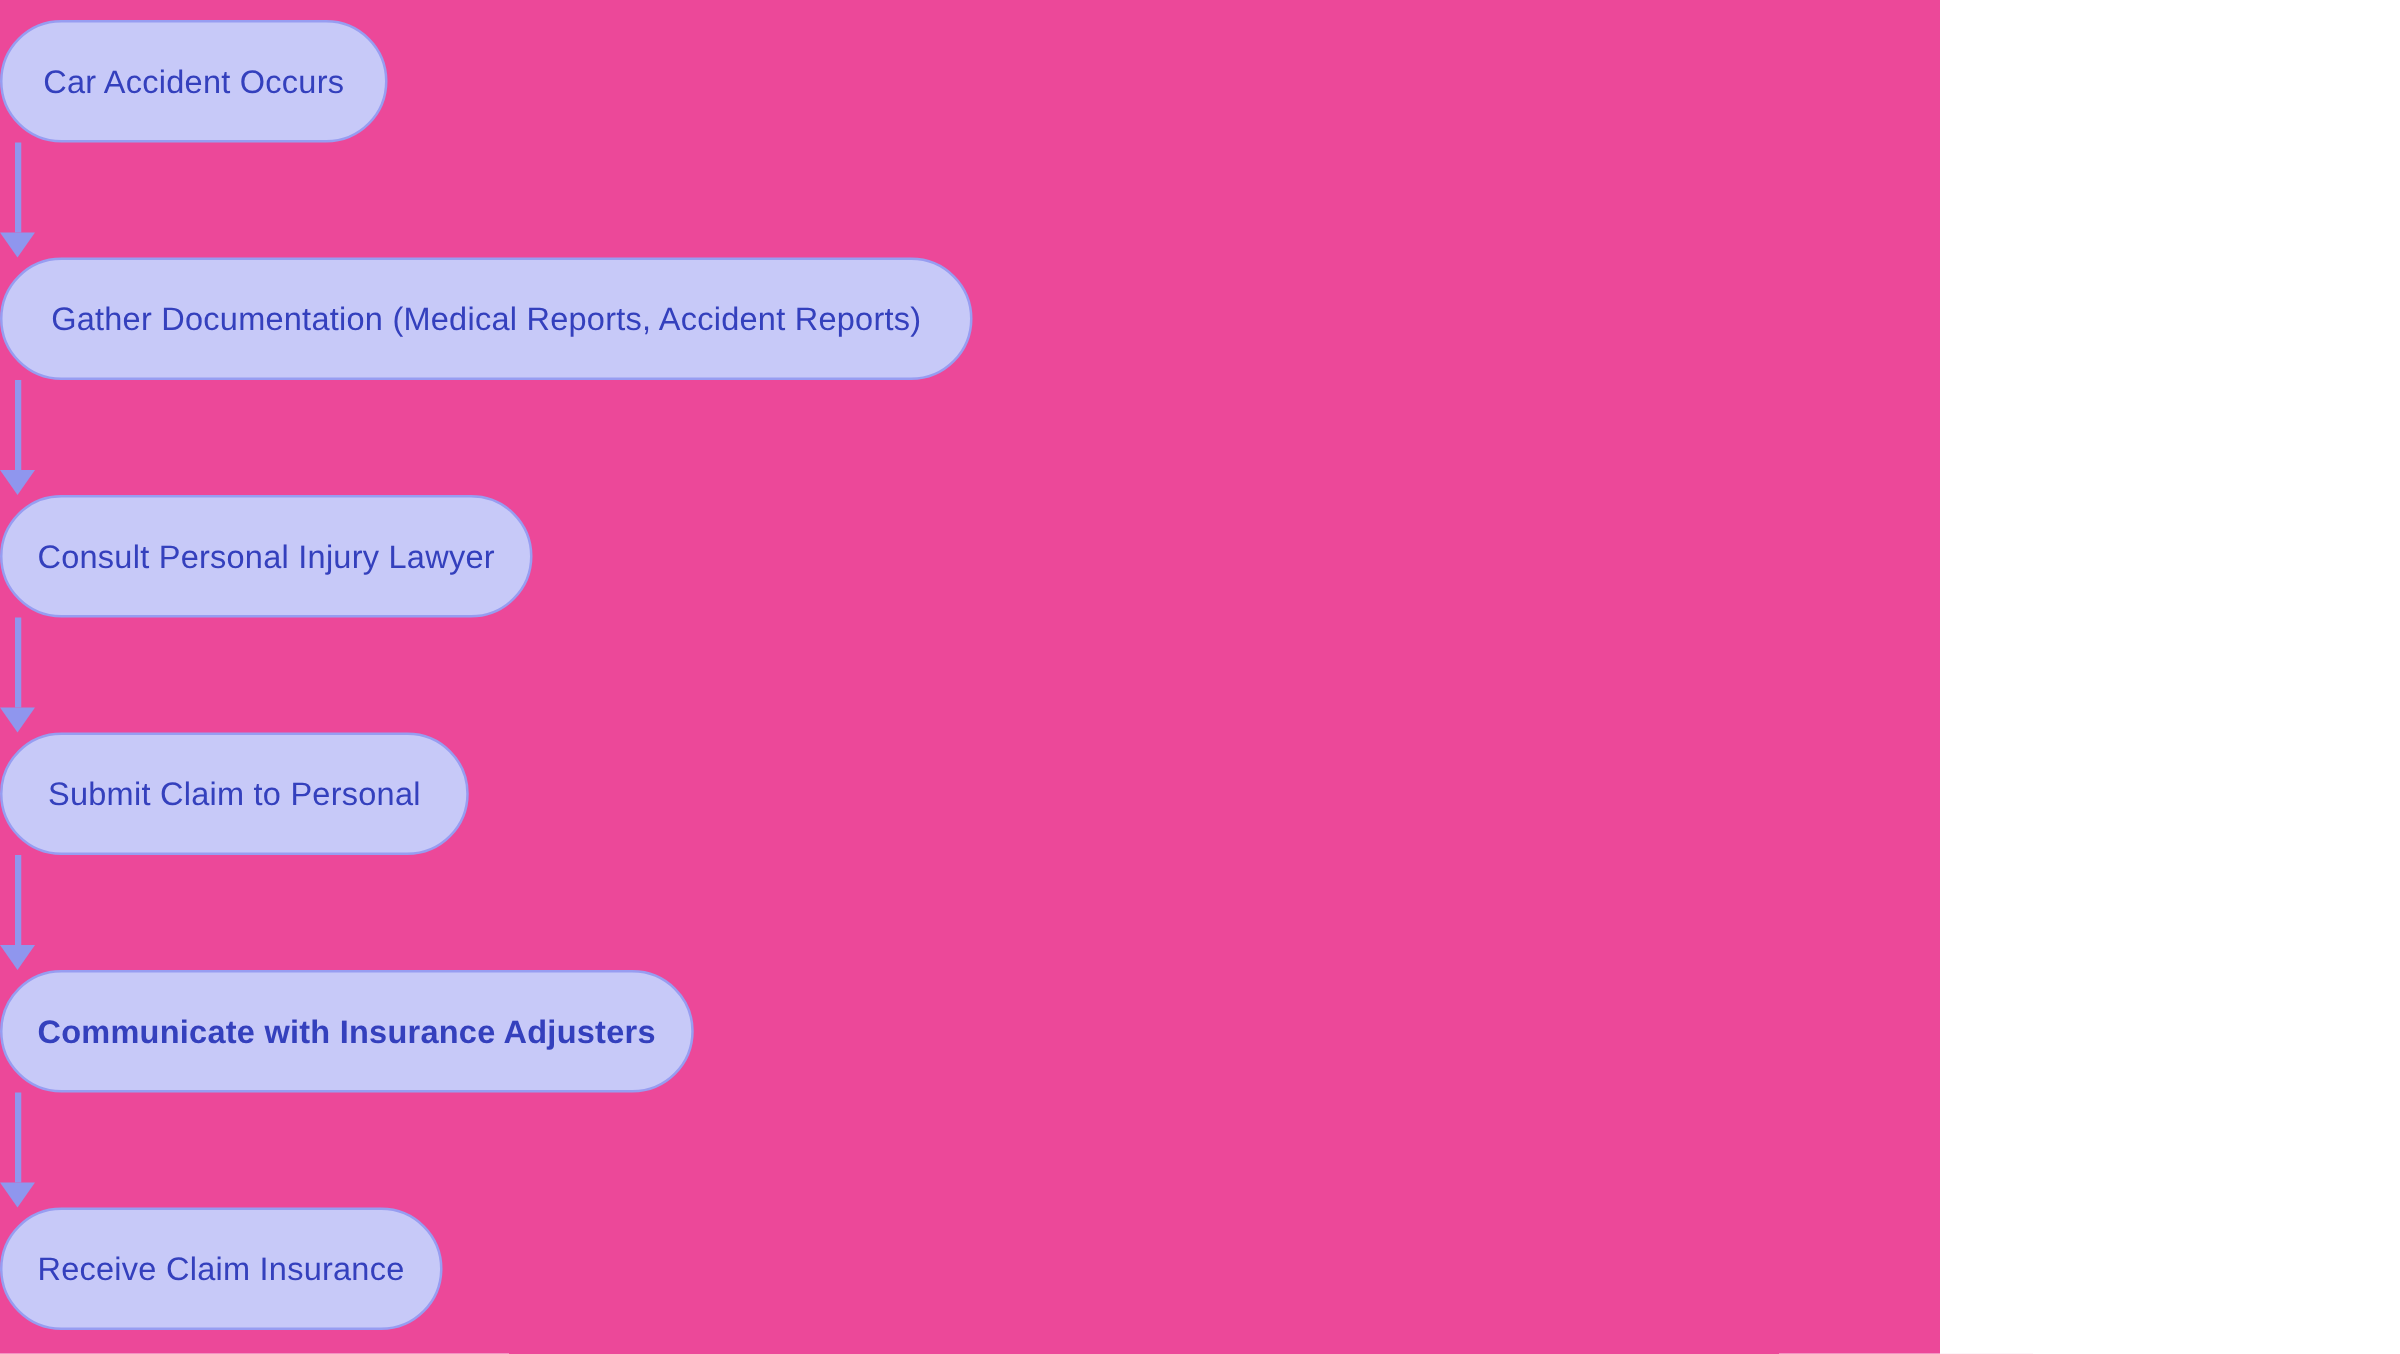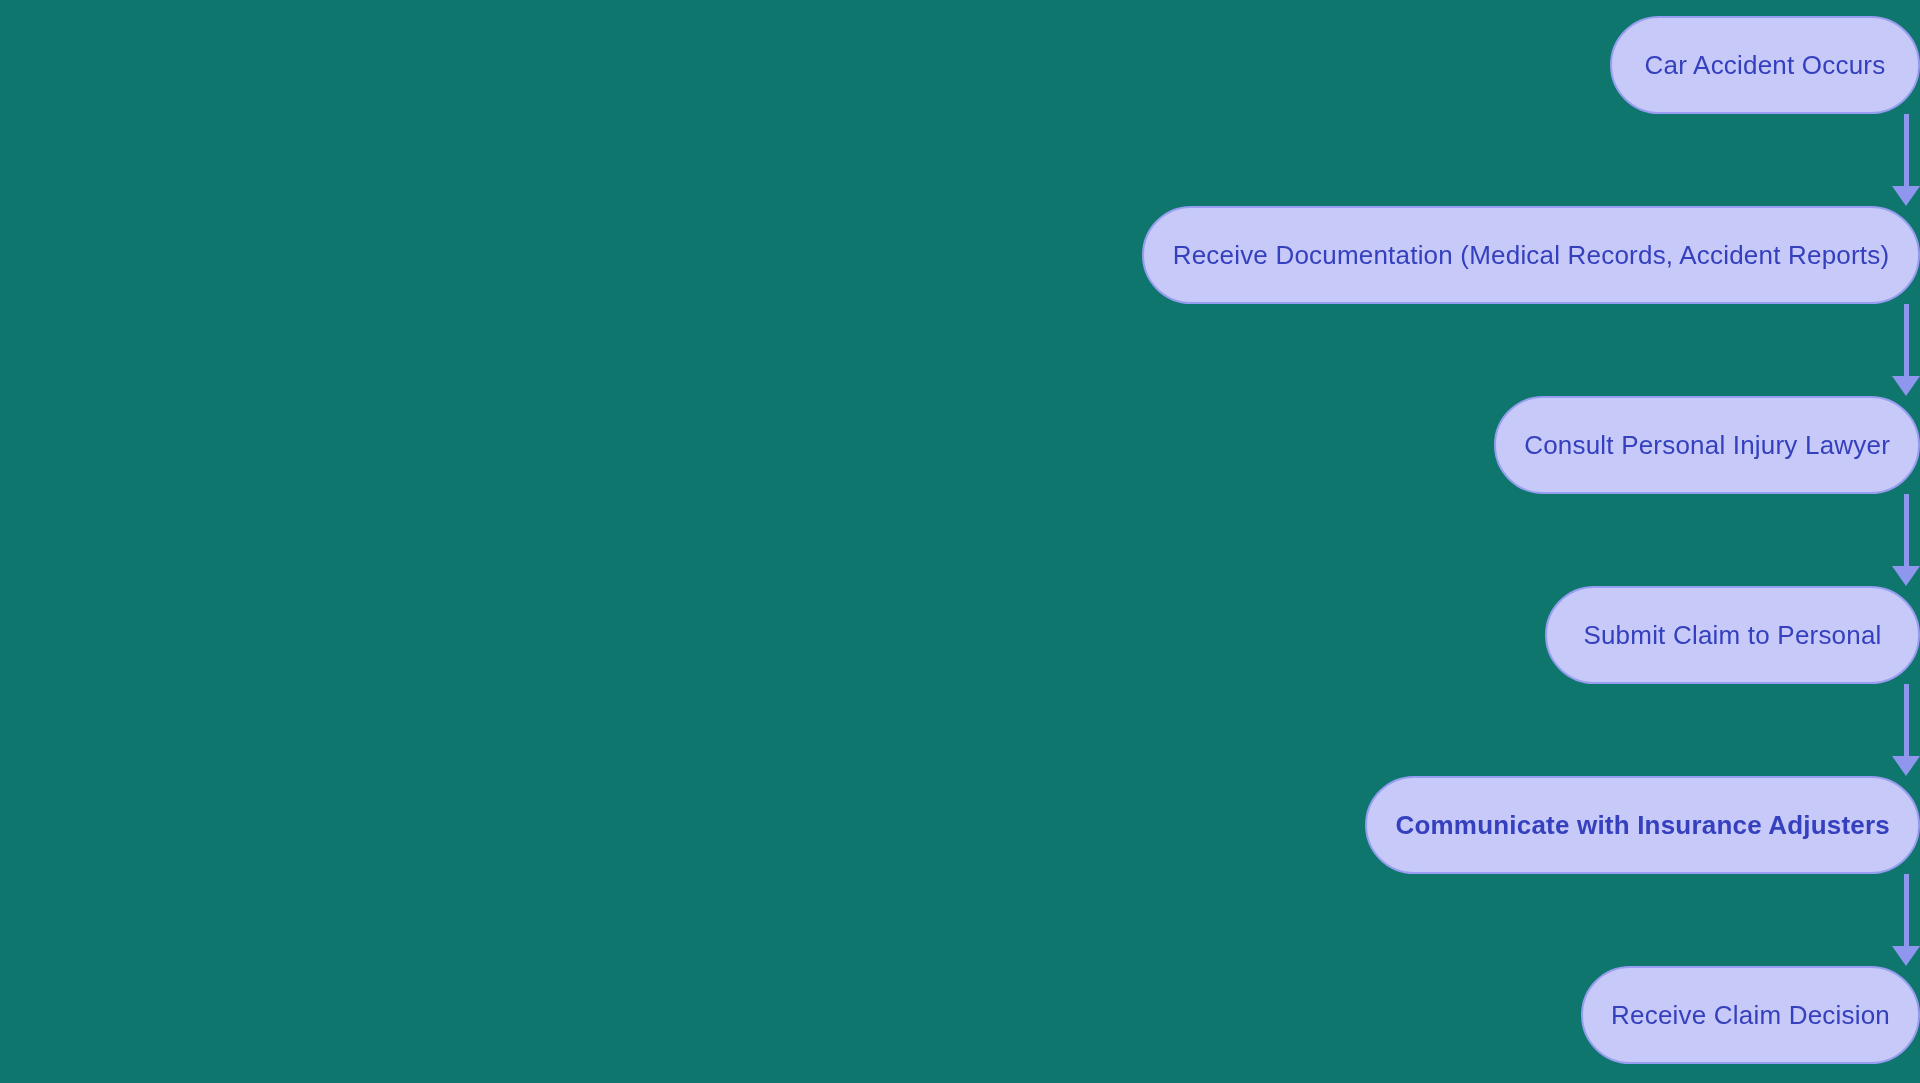--- a/index.html
+++ b/index.html
@@ -4,26 +4,26 @@
 <style>
   * { margin: 0; padding: 0; box-sizing: border-box; }
   html, body {
     width: 1920px;
     height: 1083px;
     background: #ffffff;
     font-family: "Liberation Sans", sans-serif;
     overflow: hidden;
   }
   .canvas {
-    width: 1920px;
+    width: 1552px;
     height: 1083px;
-    background: #0f766e;
+    background: #ec4899;
     display: flex;
     flex-direction: column;
-    align-items: flex-end;
+    align-items: flex-start;
     padding-top: 16px;
   }
   .node {
     height: 98px;
     border-radius: 49px;
     background: #c7c9f8;
     border: 2px solid #979df1;
     color: #3440bd;
     font-size: 26px;
     letter-spacing: 0.2px;
@@ -68,21 +68,21 @@
   <div class="node node-1">
     <span>Car Accident Occurs</span>
   </div>
 
   <div class="connector">
     <div class="shaft"></div>
     <div class="head"></div>
   </div>
 
   <div class="node node-2">
-    <span>Receive Documentation (Medical Records, Accident Reports)</span>
+    <span>Gather Documentation (Medical Reports, Accident Reports)</span>
   </div>
 
   <div class="connector">
     <div class="shaft"></div>
     <div class="head"></div>
   </div>
 
   <div class="node node-3">
     <span>Consult Personal Injury Lawyer</span>
   </div>
@@ -104,16 +104,16 @@
   <div class="node node-5">
     <span>Communicate with Insurance Adjusters</span>
   </div>
 
   <div class="connector">
     <div class="shaft"></div>
     <div class="head"></div>
   </div>
 
   <div class="node node-6">
-    <span>Receive Claim Decision</span>
+    <span>Receive Claim Insurance</span>
   </div>
 
 </div>
 
 </body></html>

